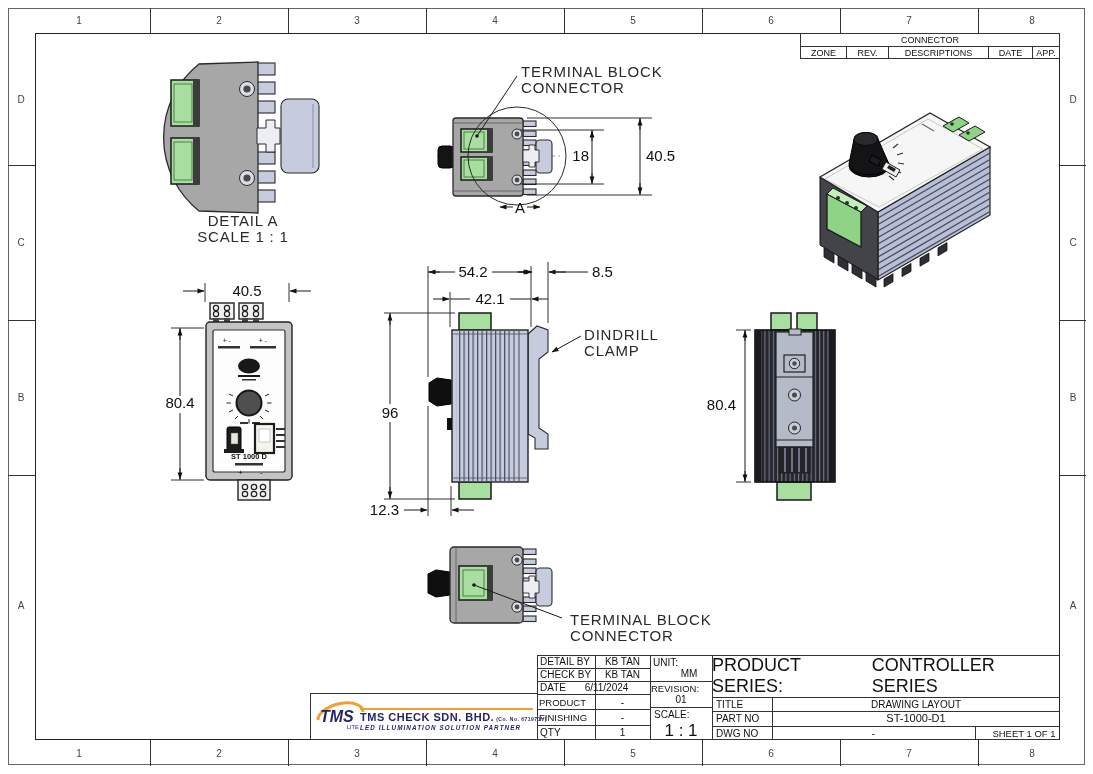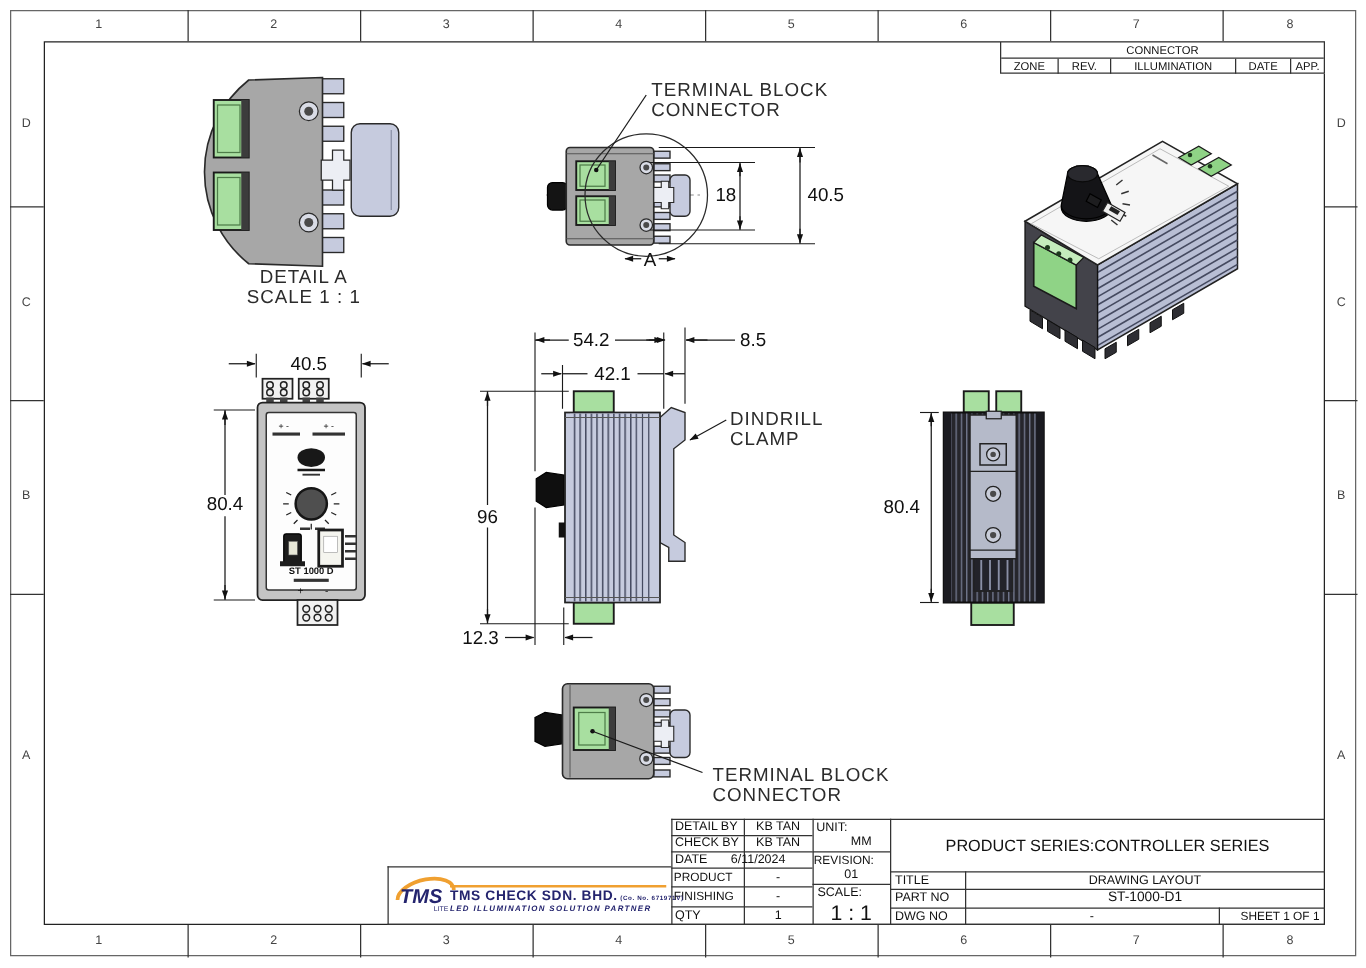--- a/index.html
+++ b/index.html
@@ -83,21 +83,21 @@
   <span class="zone" style="left:1073px;top:99px">D</span>
   <span class="zone" style="left:1073px;top:242px">C</span>
   <span class="zone" style="left:1073px;top:397px">B</span>
   <span class="zone" style="left:1073px;top:605px">A</span>
 
   <div class="rev">
     <div class="rev-title">CONNECTOR</div>
     <div class="rev-cols">
       <div style="width:46px">ZONE</div>
       <div style="width:42px">REV.</div>
-      <div style="width:100px">ILLUMINATION</div>
+      <div style="width:100px">DESCRIPTIONS</div>
       <div style="width:44px">DATE</div>
       <div style="width:26px">APP.</div>
     </div>
   </div>
 
   <svg class="abs" style="left:0;top:0" width="1093" height="774" viewBox="0 0 1093 774">
     <defs>
       <marker id="arr" viewBox="0 0 10 10" refX="9.3" refY="5" markerWidth="10" markerHeight="7" orient="auto">
         <path d="M0,1.5 L10,5 L0,8.5 Z" fill="#111"></path>
       </marker>
@@ -453,21 +453,21 @@
     <div class="t" style="left:539px;top:712px;font-size:9.5px">FINISHING</div>
     <div class="t tc" style="left:595px;top:712px;width:55px">-</div>
     <div class="t" style="left:540px;top:727px">QTY</div>
     <div class="t tc" style="left:595px;top:727px;width:55px">1</div>
     <div class="t" style="left:653px;top:657px">UNIT:</div>
     <div class="t tc" style="left:670px;top:668px;width:38px">MM</div>
     <div class="t" style="left:651px;top:683px;font-size:9.5px">REVISION:</div>
     <div class="t tc" style="left:650px;top:694px;width:62px">01</div>
     <div class="t" style="left:654px;top:709px">SCALE:</div>
     <div class="t tc" style="left:650px;top:721px;width:62px;font-size:17px">1 : 1</div>
-    <div class="abs" style="left:712px;top:655px;width:348px;height:42px;display:flex;align-items:center;justify-content:center;font-size:13px">
+    <div class="abs" style="left:712px;top:655px;width:348px;height:42px;display:flex;align-items:center;justify-content:center;font-size:18px">
       <span>PRODUCT SERIES:</span>
       <span>CONTROLLER SERIES</span>
     </div>
     <div class="t" style="left:716px;top:699px">TITLE</div>
     <div class="t tc" style="left:772px;top:699px;width:288px">DRAWING LAYOUT</div>
     <div class="t" style="left:716px;top:713px">PART NO</div>
     <div class="t tc" style="left:772px;top:712px;width:288px;font-size:11px">ST-1000-D1</div>
     <div class="t" style="left:716px;top:728px">DWG NO</div>
     <div class="t tc" style="left:772px;top:728px;width:203px">-</div>
     <div class="t tc" style="left:975px;top:728px;width:98px;font-size:9.5px">SHEET 1 OF 1</div>

